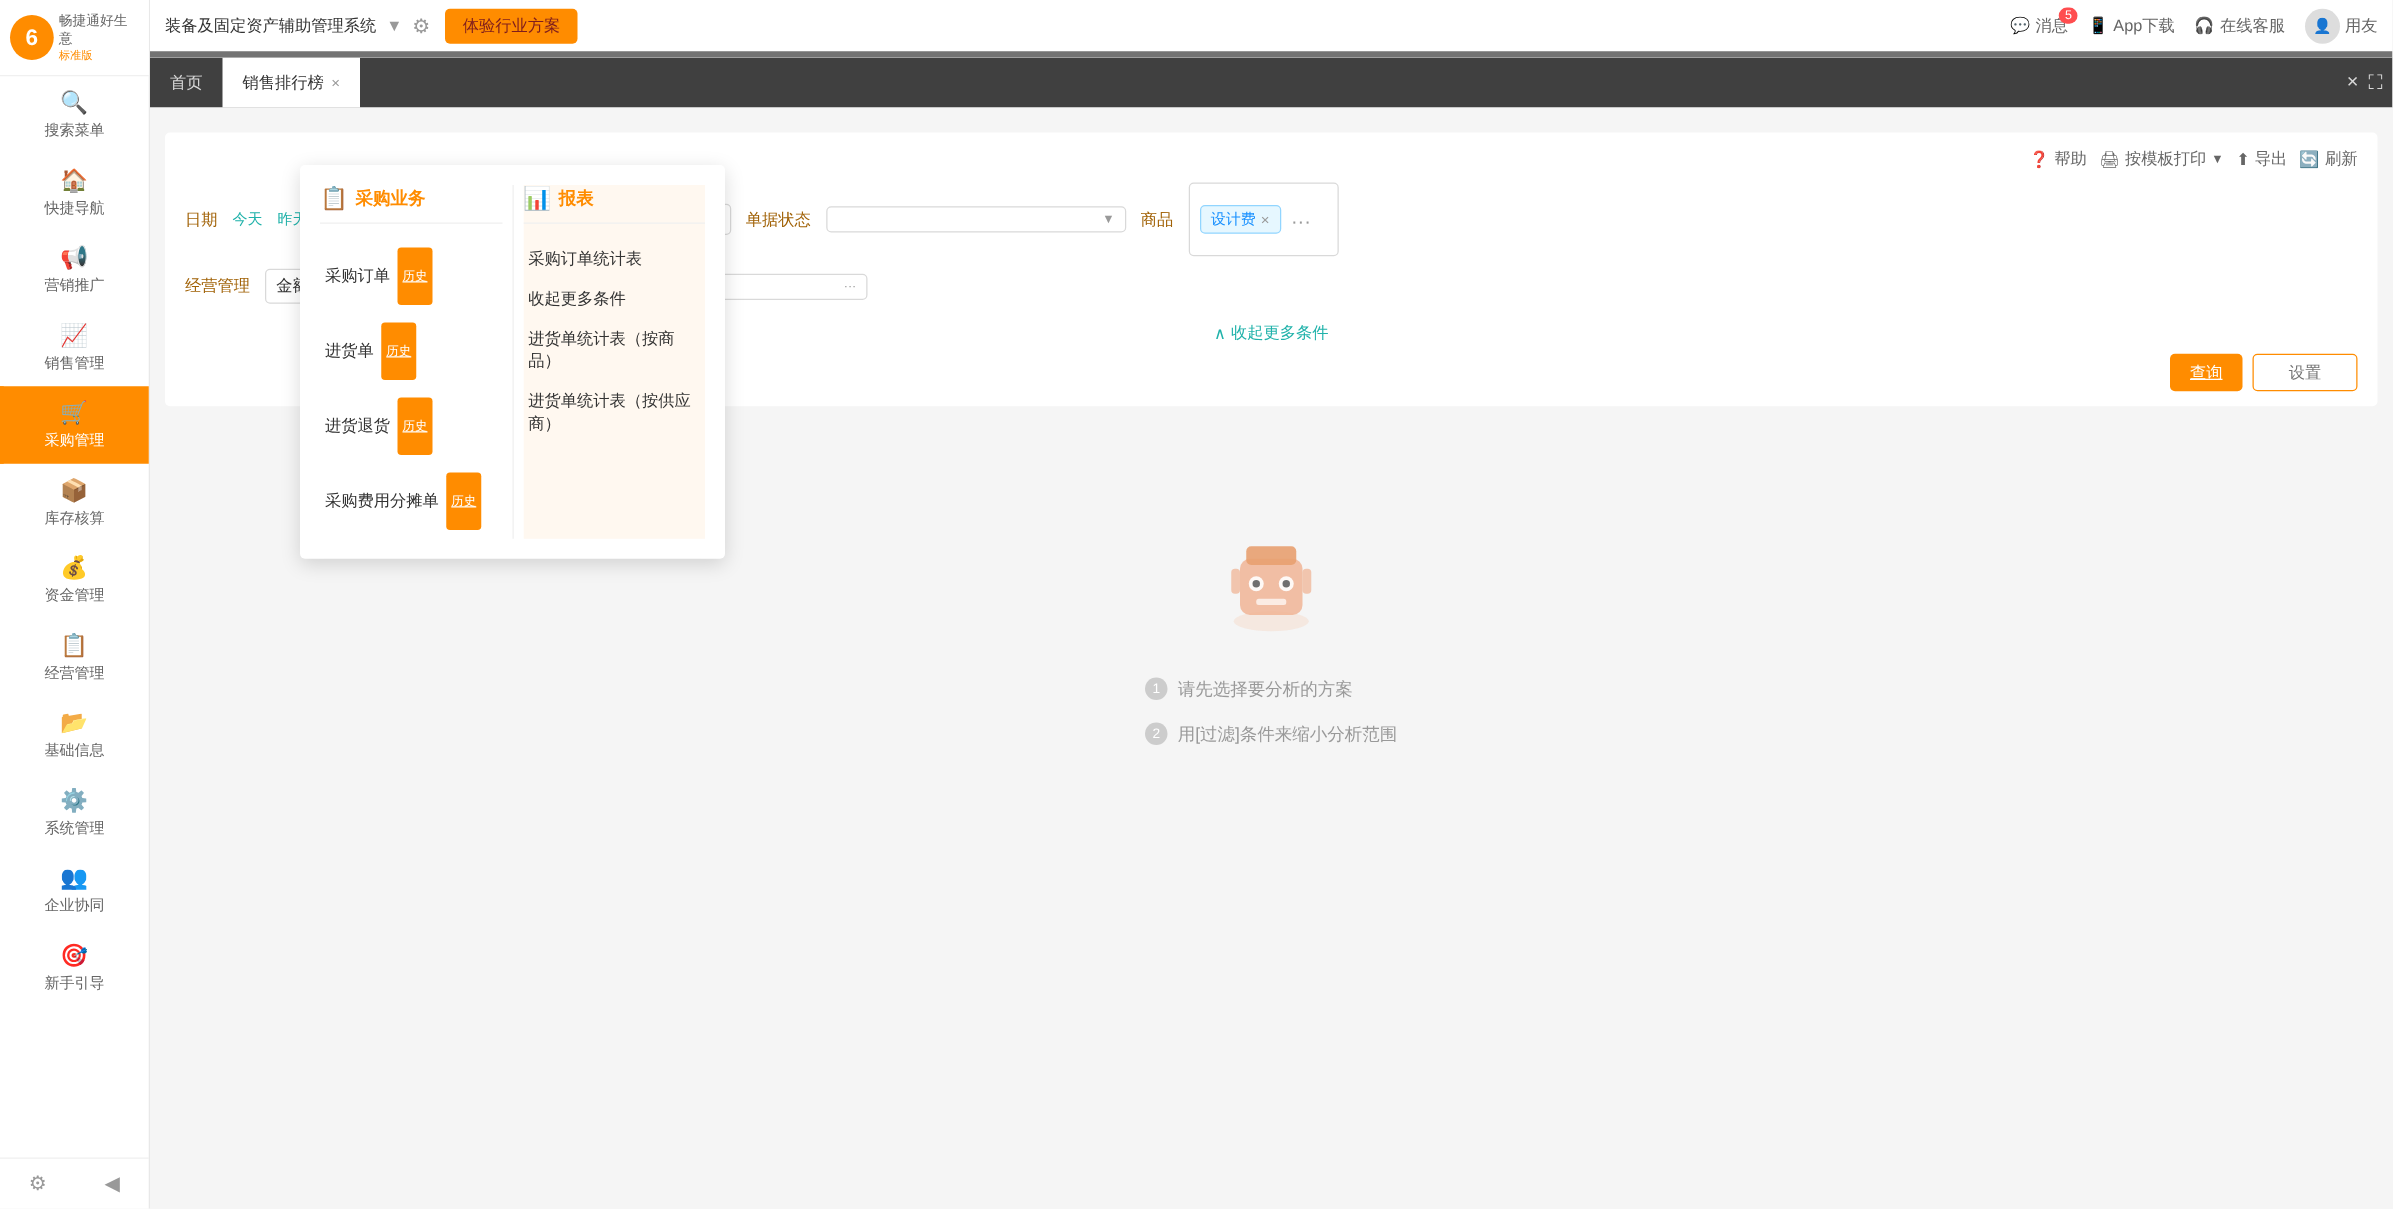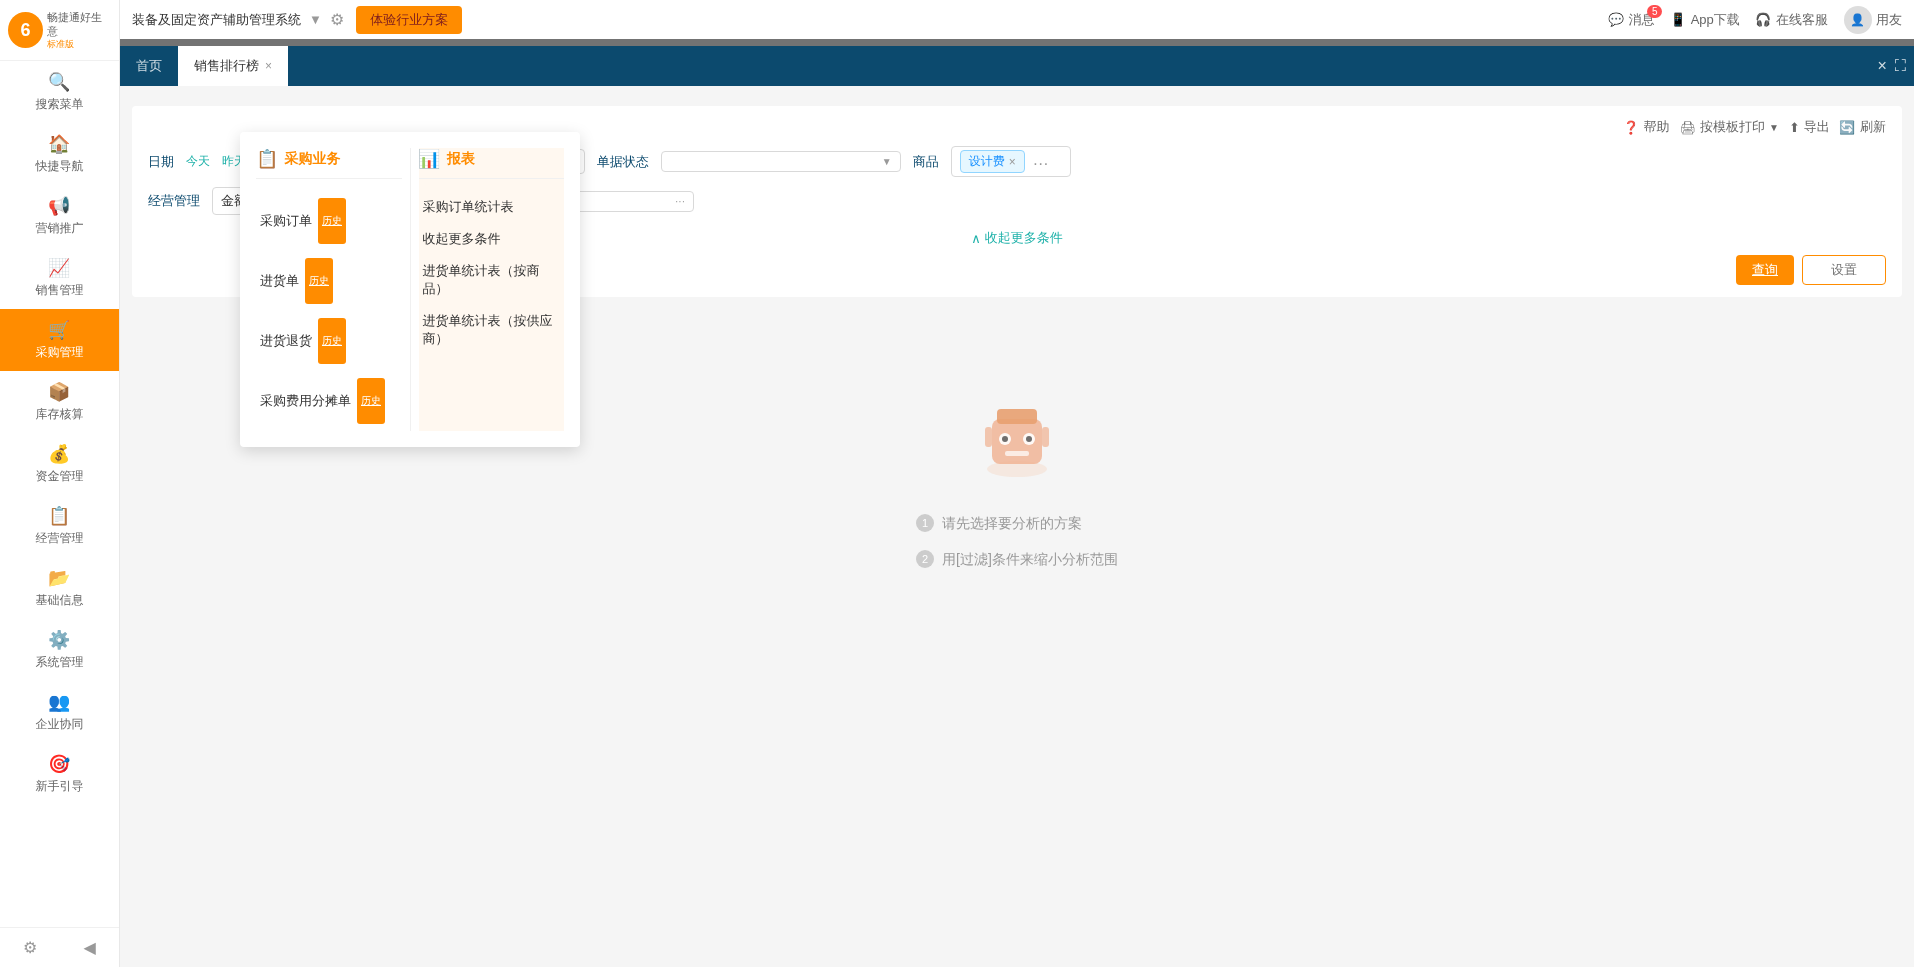--- a/index.html
+++ b/index.html
@@ -18,46 +18,46 @@
     .sidebar-item { display: flex; flex-direction: column; align-items: center; padding: 10px 0; cursor: pointer; color: #666; font-size: 12px; transition: background 0.2s; position: relative; }
     .sidebar-item .s-icon { font-size: 18px; margin-bottom: 3px; }
     .sidebar-item.active-highlight { color: #fff; background: #ff8c00; }
     .sidebar-footer { width: 100%; padding: 10px 0; border-top: 1px solid #f0f0f0; display: flex; justify-content: space-around; }
     .sidebar-footer-btn { color: #999; cursor: pointer; font-size: 16px; }
 
     
     .main-content { flex: 1; display: flex; flex-direction: column; overflow: hidden; }
 
     
-    .topbar { height: 46px; background: #fff; border-bottom: 7px solid #737373; display: flex; align-items: center; padding: 0 12px; position: relative; z-index: 50; }
+    .topbar { height: 46px; background: #fff; border-bottom: 5px solid #737373; display: flex; align-items: center; padding: 0 12px; position: relative; z-index: 50; }
     .topbar-title { color: #333; font-size: 13px; margin-right: 8px; }
     .topbar-dropdown { font-size: 13px; color: #999; margin-right: 8px; cursor: pointer; }
     .topbar-settings { font-size: 16px; color: #999; margin-right: 12px; cursor: pointer; }
     .topbar-solution-btn { background: #ff8c00; color: #7f1d1d; border: none; padding: 5px 14px; border-radius: 4px; cursor: pointer; font-size: 13px; }
     .topbar-right { margin-left: auto; display: flex; align-items: center; gap: 16px; }
     .topbar-right-item { display: flex; align-items: center; gap: 4px; color: #666; font-size: 13px; cursor: pointer; position: relative; }
     .badge { background: #ff4d4f; color: white; border-radius: 8px; font-size: 10px; padding: 1px 5px; position: absolute; top: -6px; right: -8px; }
     .user-avatar { width: 28px; height: 28px; background: #ddd; border-radius: 50%; display: flex; align-items: center; justify-content: center; color: #666; font-size: 12px; }
 
     
-    .tabbar { height: 40px; background: #0c4a6e; display: flex; align-items: center; padding: 0 0; }
+    .tabbar { height: 40px; background: #404040; display: flex; align-items: center; padding: 0 0; }
     .tab { padding: 0 16px; height: 40px; display: flex; align-items: center; font-size: 13px; cursor: pointer; color: rgba(255,255,255,0.8); }
     .tab.active { background: #fff; color: #333; }
     .tab-close { margin-left: 6px; font-size: 12px; color: #999; }
     .tabbar-actions { margin-left: auto; display: flex; align-items: center; gap: 8px; padding-right: 8px; }
     .tabbar-icon-btn { color: rgba(255,255,255,0.8); cursor: pointer; font-size: 16px; }
 
     
     .page-content { flex: 1; background: #f5f5f5; padding: 12px; overflow: auto; position: relative; }
 
     
     .filter-bar { background: #fff; border-radius: 4px; padding: 12px 16px; margin-bottom: 12px; }
     .filter-row { display: flex; align-items: center; gap: 12px; margin-bottom: 10px; }
     .filter-row:last-child { margin-bottom: 0; }
-    .filter-label { color: #0c4a6e; font-size: 13px; white-space: nowrap; }
+    .filter-label { color: #a16207; font-size: 13px; white-space: nowrap; }
     .filter-input { border: 1px solid #d9d9d9; border-radius: 4px; padding: 4px 8px; font-size: 13px; color: #333; background: #fff; min-width: 120px; }
     .filter-input-wide { min-width: 200px; }
     .filter-tag { background: #e6f7ff; border: 1px solid #91d5ff; border-radius: 4px; padding: 2px 8px; font-size: 12px; color: #1890ff; display: flex; align-items: center; gap: 4px; }
     .filter-tag-close { cursor: pointer; color: #999; }
     .filter-dots { color: #999; cursor: pointer; font-size: 16px; margin-left: 4px; }
     .filter-select { border: 1px solid #d9d9d9; border-radius: 4px; padding: 4px 8px; font-size: 13px; display: flex; align-items: center; gap: 4px; background: #fff; cursor: pointer; min-width: 120px; }
     .filter-select-arrow { color: #999; font-size: 10px; }
     .filter-collapse { display: flex; align-items: center; gap: 4px; color: #20b2aa; font-size: 13px; cursor: pointer; }
     .btn-primary { background: #ff8c00; color: white; border: none; padding: 5px 16px; border-radius: 4px; cursor: pointer; font-size: 13px; text-decoration: underline; }
     .btn-settings { background: #fff; color: #737373; border: 1px solid #ff8c00; padding: 5px 28px; border-radius: 4px; cursor: pointer; font-size: 13px; }
@@ -280,21 +280,21 @@
           <span style="color:#20b2aa; font-size:12px; cursor:pointer;">自定义</span>
           <span class="filter-input filter-input-wide">2024-01-01 ~ 2024-12-31</span>
 
           <span class="filter-label">单据状态</span>
           <div class="filter-select" style="width:240px;">
             <span style="flex:1;"></span>
             <span class="filter-select-arrow">▼</span>
           </div>
 
           <span class="filter-label">商品</span>
-          <div style="display:flex; align-items:flex-end; gap:4px; border:1px solid #d9d9d9; border-radius:4px; padding:3px 8px; background:#fff; min-width:120px;">
+          <div style="display:flex; align-items:flex-end; gap:4px; border:1px solid #d9d9d9; border-radius:4px; padding:17px 8px; background:#fff; min-width:120px;">
             <span class="filter-tag">
               <span>设计费</span>
               <span class="filter-tag-close">×</span>
             </span>
             <span class="filter-dots">···</span>
           </div>
         </div>
 
         <div class="filter-row">
           <span class="filter-label">经营管理</span>

